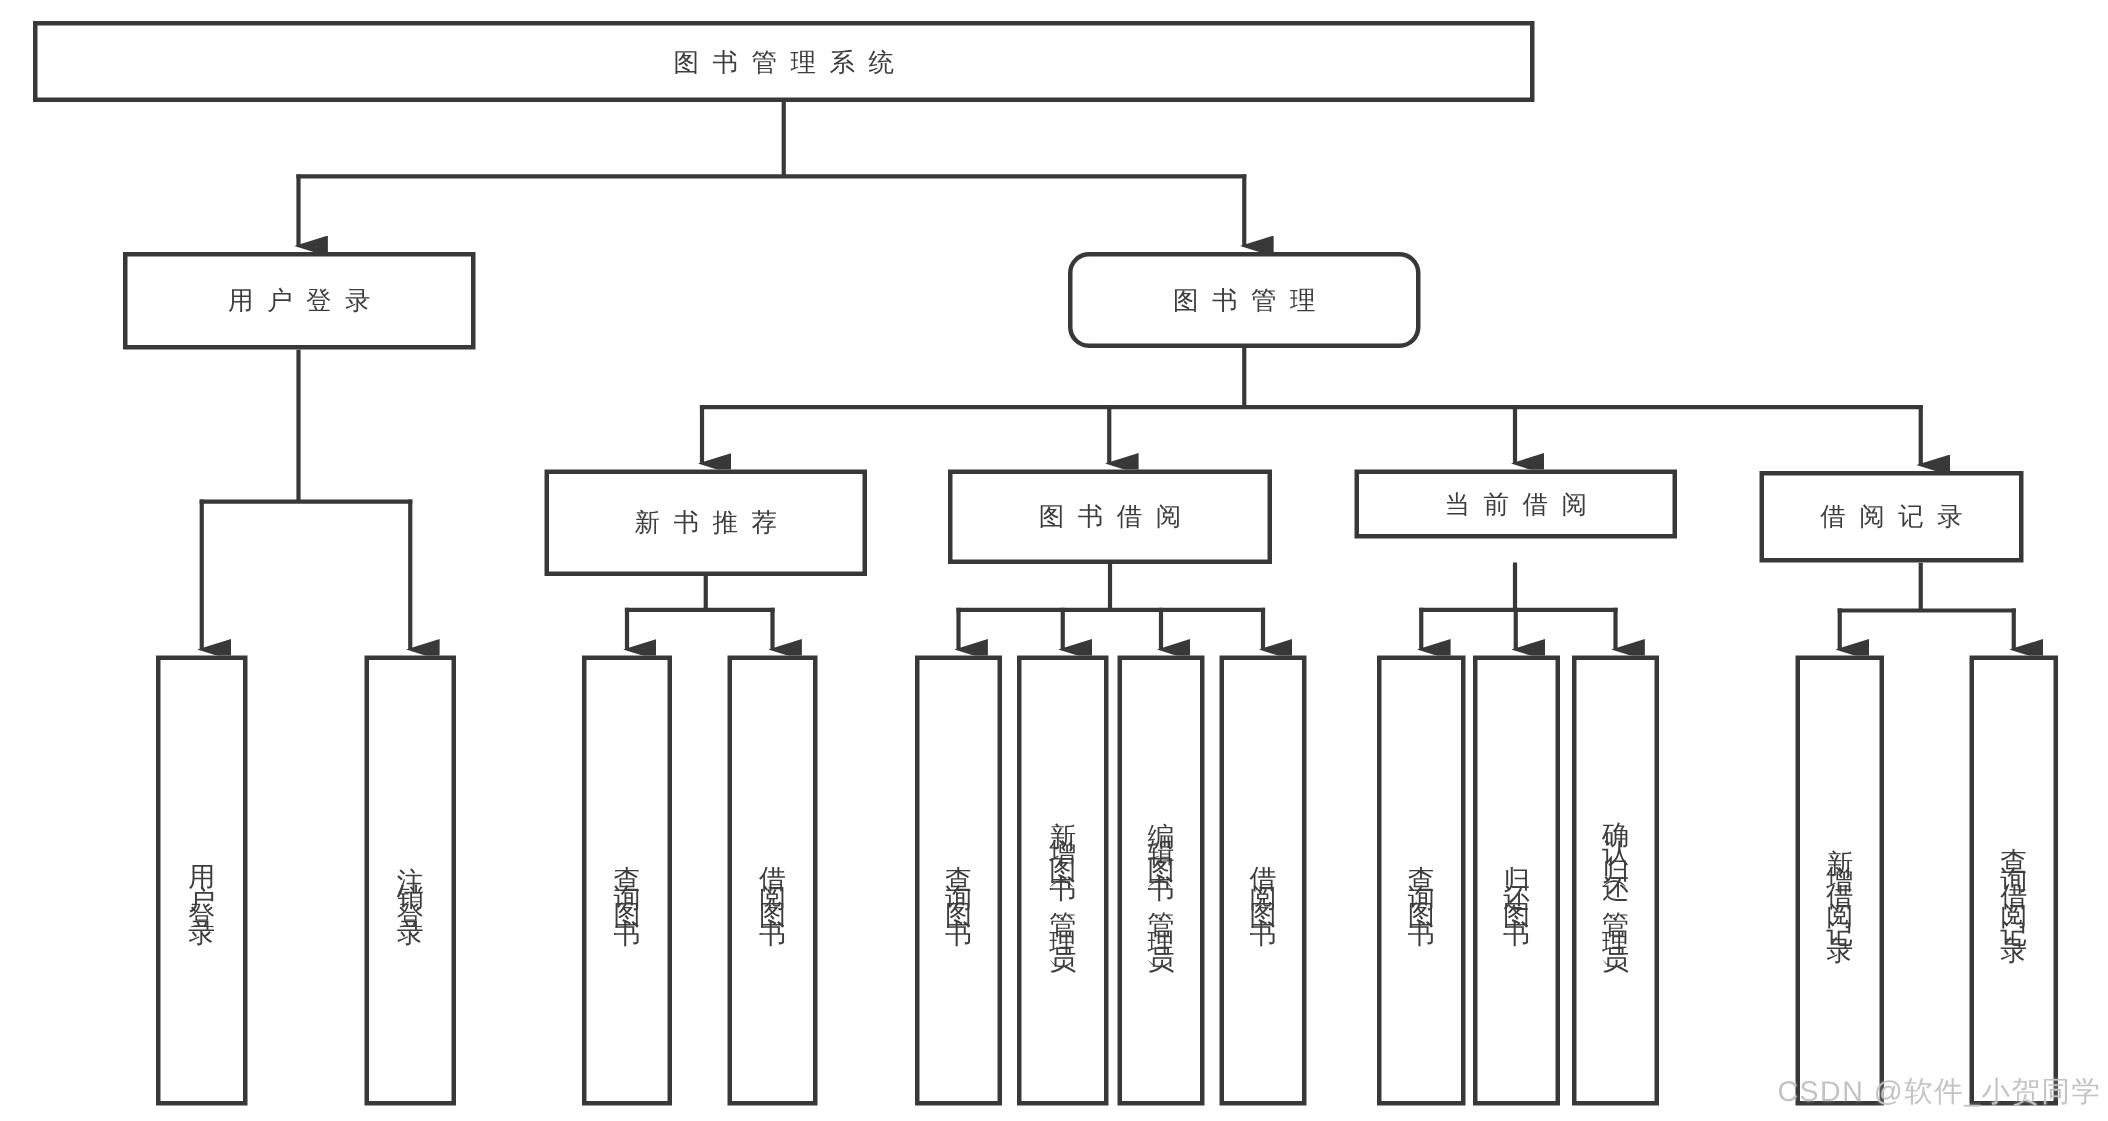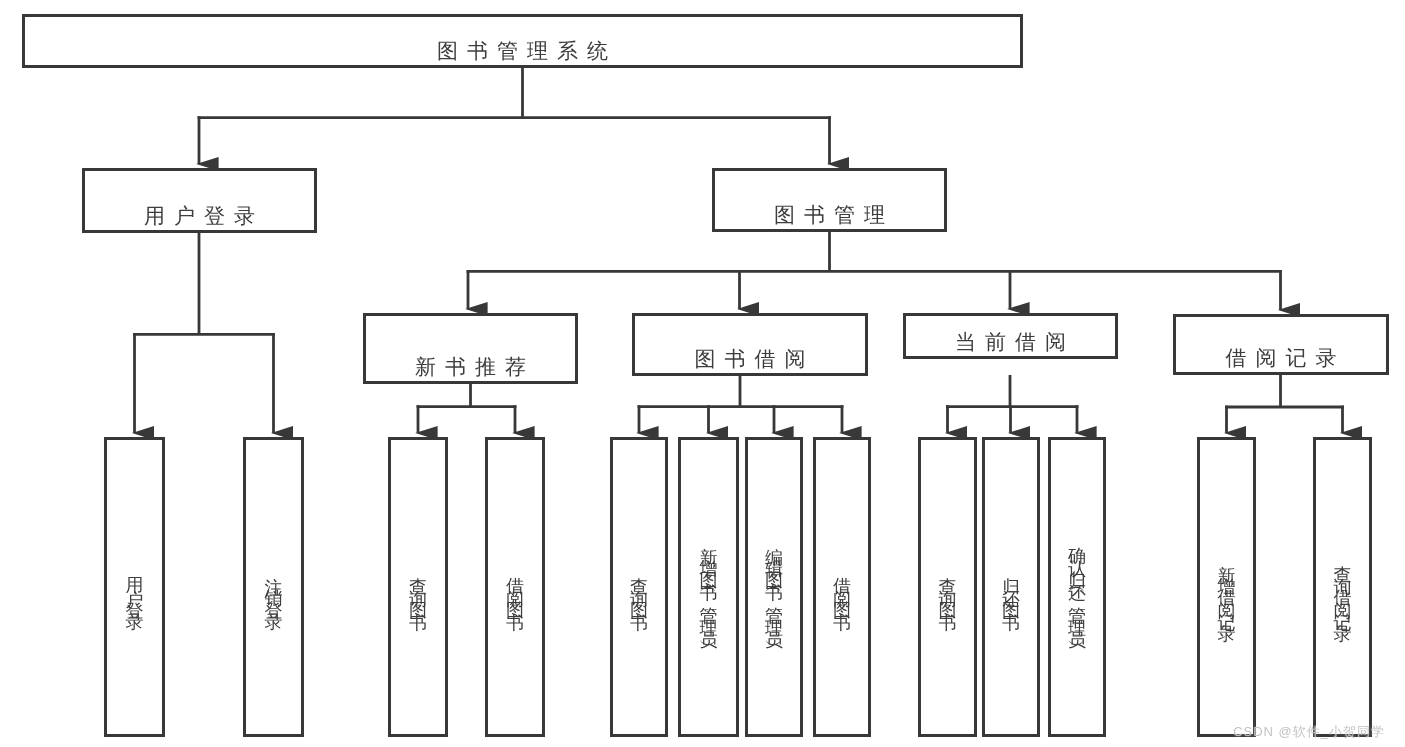--- a/index.html
+++ b/index.html
@@ -8,28 +8,28 @@
     font-family:"Liberation Sans","DejaVu Sans",sans-serif;overflow:hidden;
   }
   .connectors{position:absolute;left:0;top:0;width:1405px;height:747px;}
   .connectors path{stroke:var(--line,#383838);stroke-width:2.8;fill:none;}
   .connectors marker path{fill:var(--line,#383838);stroke:none;}
   .node{
     position:absolute;box-sizing:border-box;background:#fff;
     border:3px solid var(--line,#383838);color:var(--text,#3d3d3d);
     display:flex;align-items:center;justify-content:center;
   }
-  .hnode{font-size:21px;letter-spacing:9px;text-indent:9px;white-space:nowrap;align-items:flex-end;}
+  .hnode{font-size:17px;letter-spacing:9px;text-indent:9px;white-space:nowrap;}
   .vnode span{
     writing-mode:vertical-rl;text-orientation:mixed;
     font-size:18px;letter-spacing:12px;line-height:1;white-space:nowrap;
   }
   .watermark{
-    position:absolute;right:20px;bottom:6px;z-index:5;
-    font-size:13px;letter-spacing:1px;color:var(--wm,#c3c3c3);
+    position:absolute;right:4px;bottom:6px;z-index:5;
+    font-size:19px;letter-spacing:1px;color:var(--wm,#c3c3c3);
     text-shadow:0 0 2px rgba(255,255,255,.6);
   }
 </style>
 </head>
 <body>
 
 <div class="canvas" style="--line: #383838; --text: #3d3d3d; --bg: #ffffff; --wm: #c3c3c3;">
 
   <svg class="connectors" viewBox="0 0 1405 747" xmlns="http://www.w3.org/2000/svg">
     <defs>
@@ -93,34 +93,34 @@
     </g>
   </svg>
 
   <div class="node hnode" style="left:22px;top:14px;width:1001px;height:54px;">
     <span>图书管理系统</span>
   </div>
 
   <div class="node hnode" style="left:82px;top:168px;width:235px;height:65px;">
     <span>用户登录</span>
   </div>
-  <div class="node hnode" style="left:712px;top:168px;width:235px;height:64px;">
+  <div class="node hnode" style="left:712px;top:168px;width:235px;height:64px;border-radius:14px;">
     <span>图书管理</span>
   </div>
 
   <div class="node hnode" style="left:363px;top:313px;width:215px;height:71px;">
     <span>新书推荐</span>
   </div>
-  <div class="node hnode" style="left:632px;top:313px;width:236px;height:63px;">
+  <div class="node hnode" style="left:632px;top:313px;width:216px;height:63px;">
     <span>图书借阅</span>
   </div>
   <div class="node hnode" style="left:903px;top:313px;width:215px;height:46px;">
     <span>当前借阅</span>
   </div>
-  <div class="node hnode" style="left:1173px;top:314px;width:216px;height:61px;">
+  <div class="node hnode" style="left:1173px;top:314px;width:176px;height:61px;">
     <span>借阅记录</span>
   </div>
 
   <div class="node vnode" style="left:104px;top:437px;width:61px;height:300px;">
     <span>用户登录</span>
   </div>
   <div class="node vnode" style="left:243px;top:437px;width:61px;height:300px;">
     <span>注销登录</span>
   </div>
 

